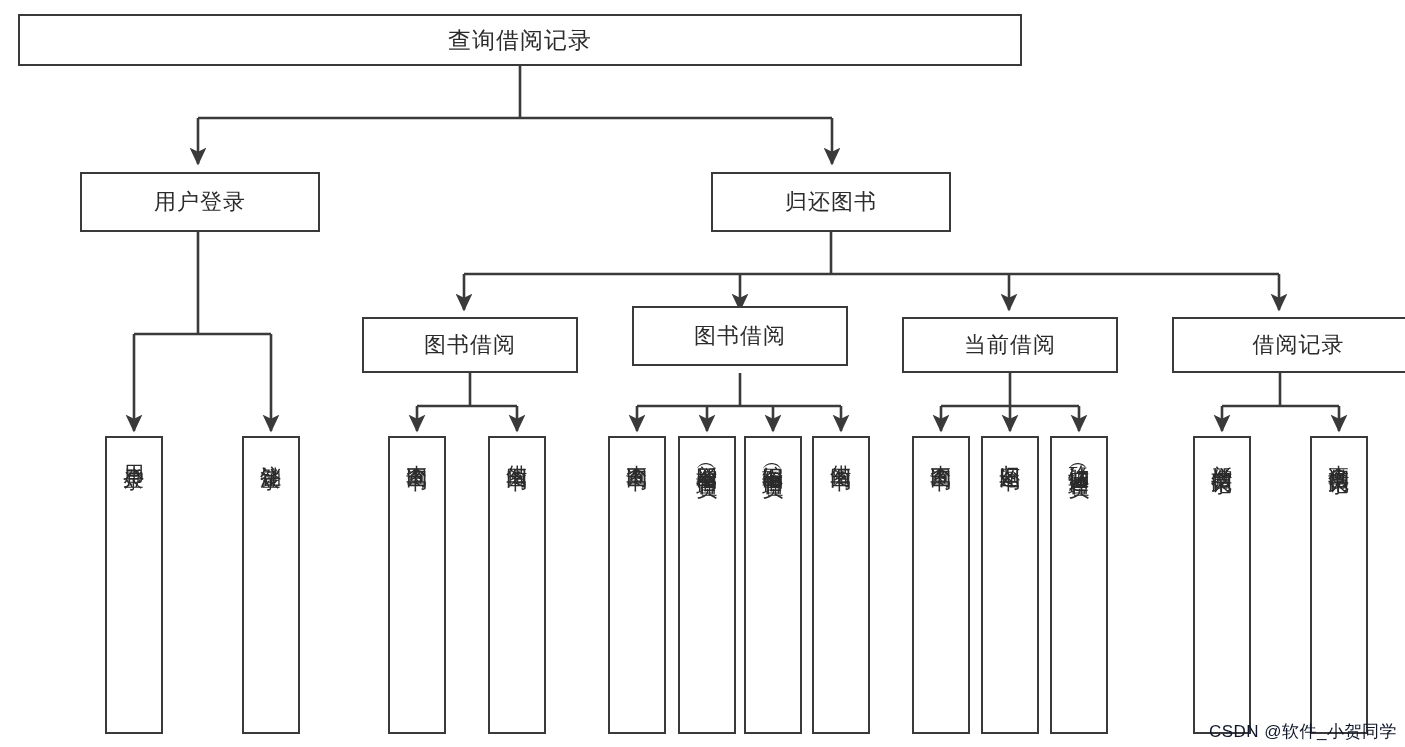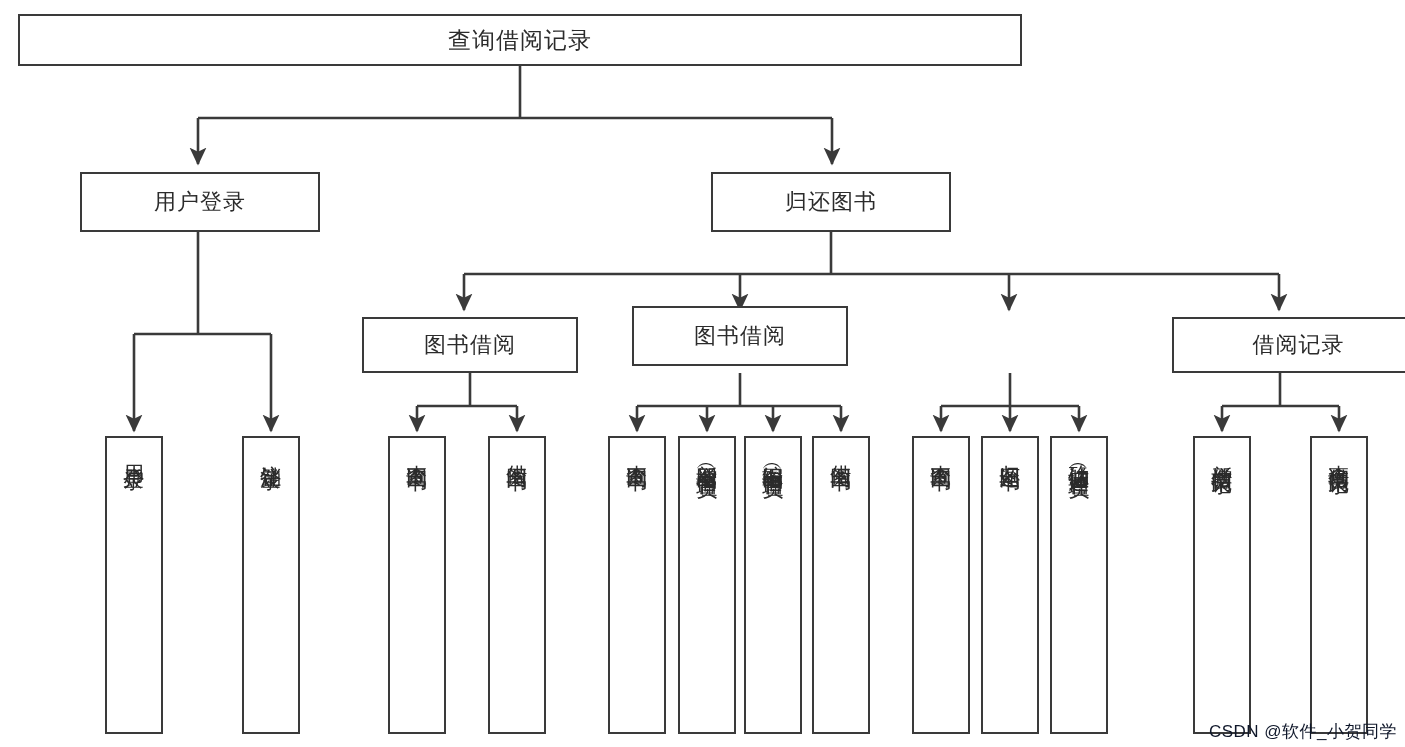--- a/index.html
+++ b/index.html
@@ -74,20 +74,21 @@
     </g>
   </svg>
 
   <div class="node h" id="root-node" style="left:18px;top:14px;width:1004px;height:52px;">查询借阅记录</div>
 
   <div class="node h" style="left:80px;top:172px;width:240px;height:60px;">用户登录</div>
   <div class="node h" style="left:711px;top:172px;width:240px;height:60px;">归还图书</div>
 
   <div class="node h" style="left:362px;top:317px;width:216px;height:56px;">图书借阅</div>
   <div class="node h" style="left:632px;top:306px;width:216px;height:60px;">图书借阅</div>
+  <div class="node h" style="left:902px;top:317px;width:216px;height:56px;">当前借阅</div>
   <div class="node h" style="left:1172px;top:317px;width:253px;height:56px;">借阅记录</div>
 
   <div class="node v" style="left:105px;top:436px;width:58px;height:298px;">用户登录</div>
   <div class="node v" style="left:242px;top:436px;width:58px;height:298px;">注销登录</div>
 
   <div class="node v" style="left:388px;top:436px;width:58px;height:298px;">查询图书</div>
   <div class="node v" style="left:488px;top:436px;width:58px;height:298px;">借阅图书</div>
 
   <div class="node v" style="left:608px;top:436px;width:58px;height:298px;">查询图书</div>
   <div class="node v" style="left:678px;top:436px;width:58px;height:298px;">新增图书（管理员）</div>

